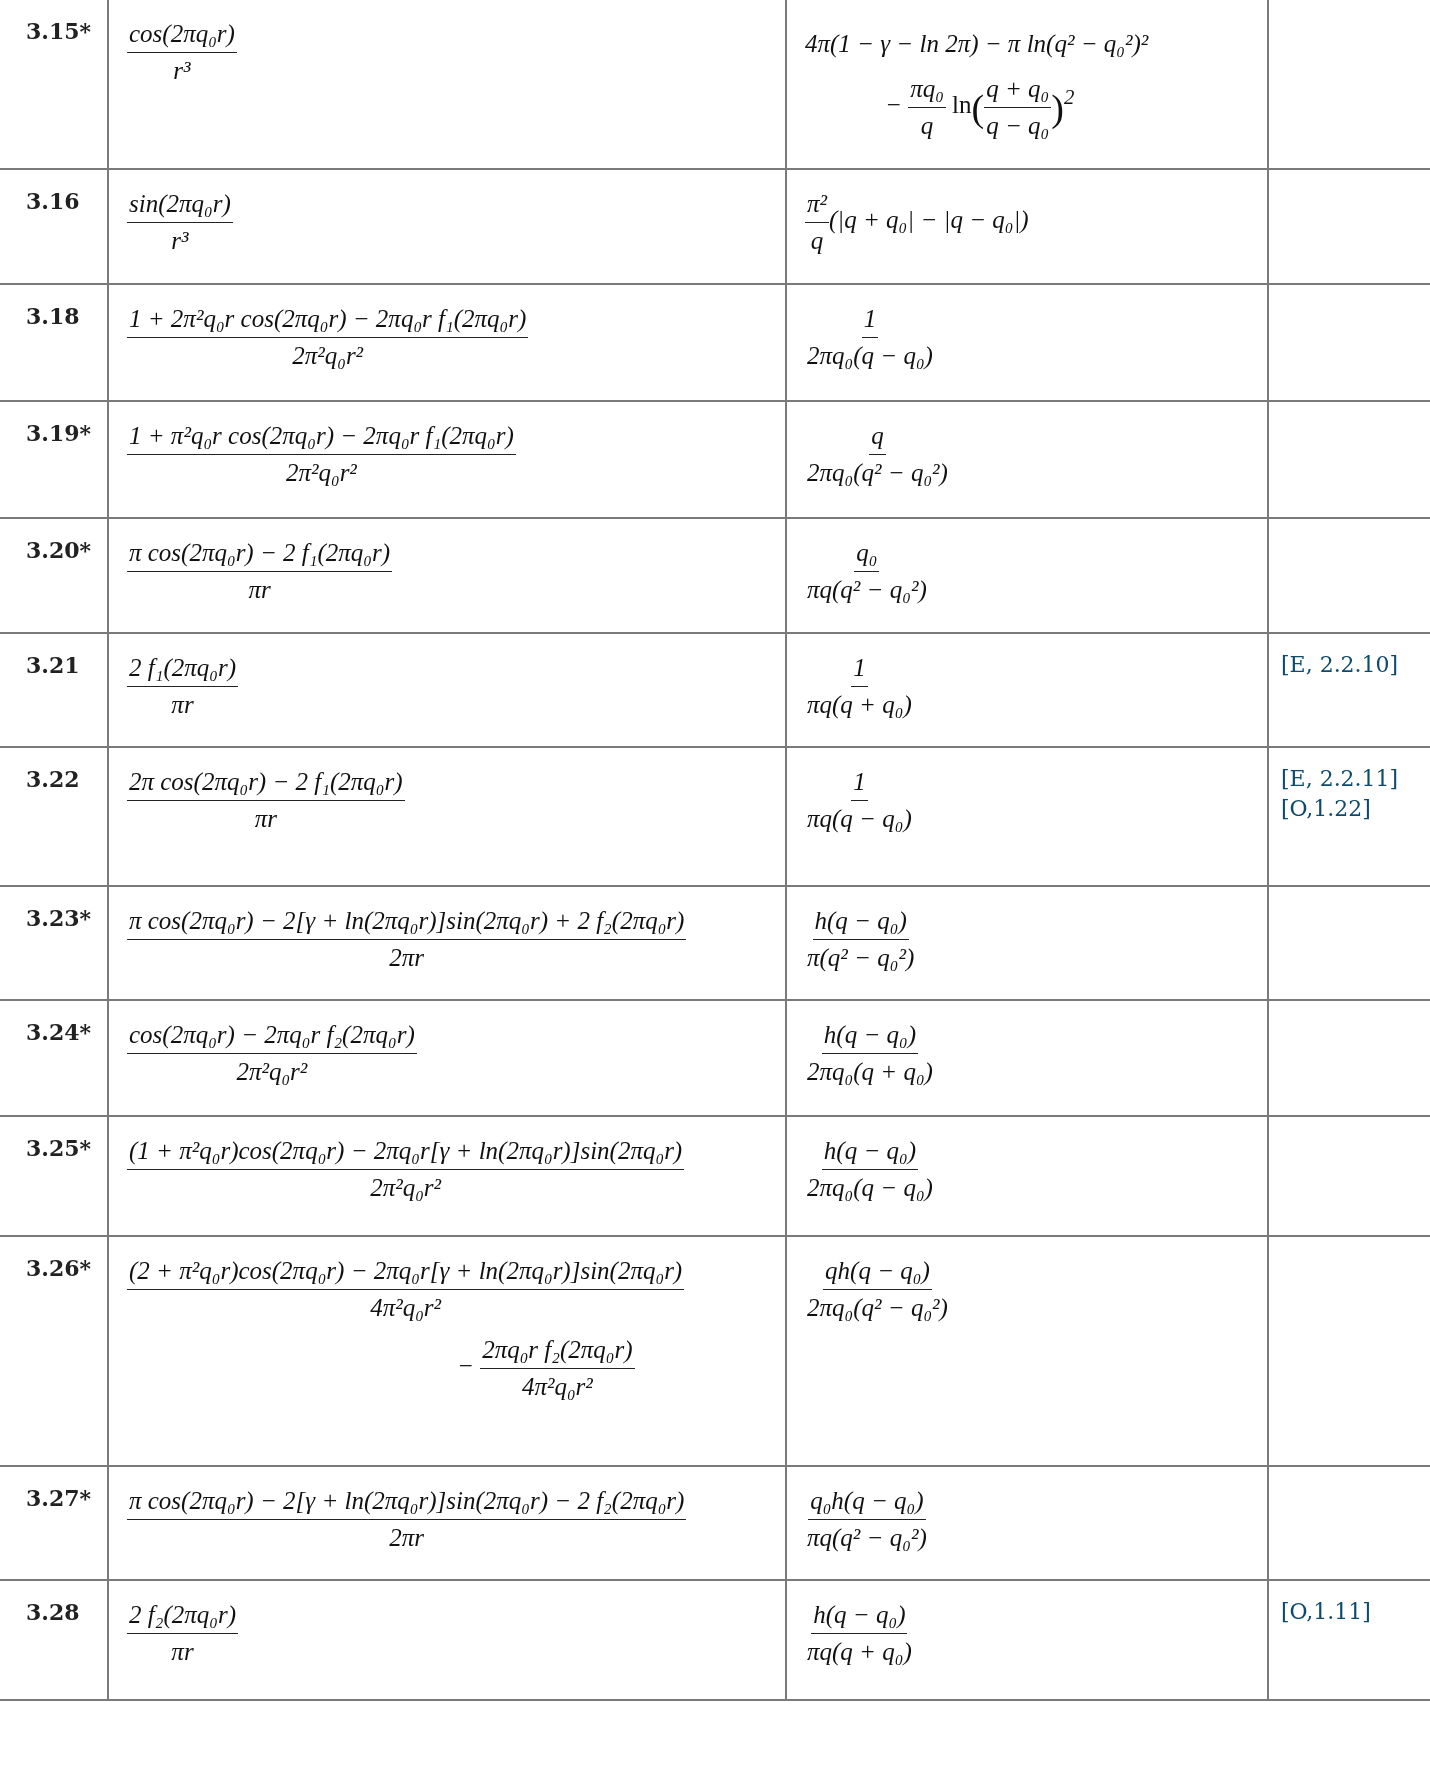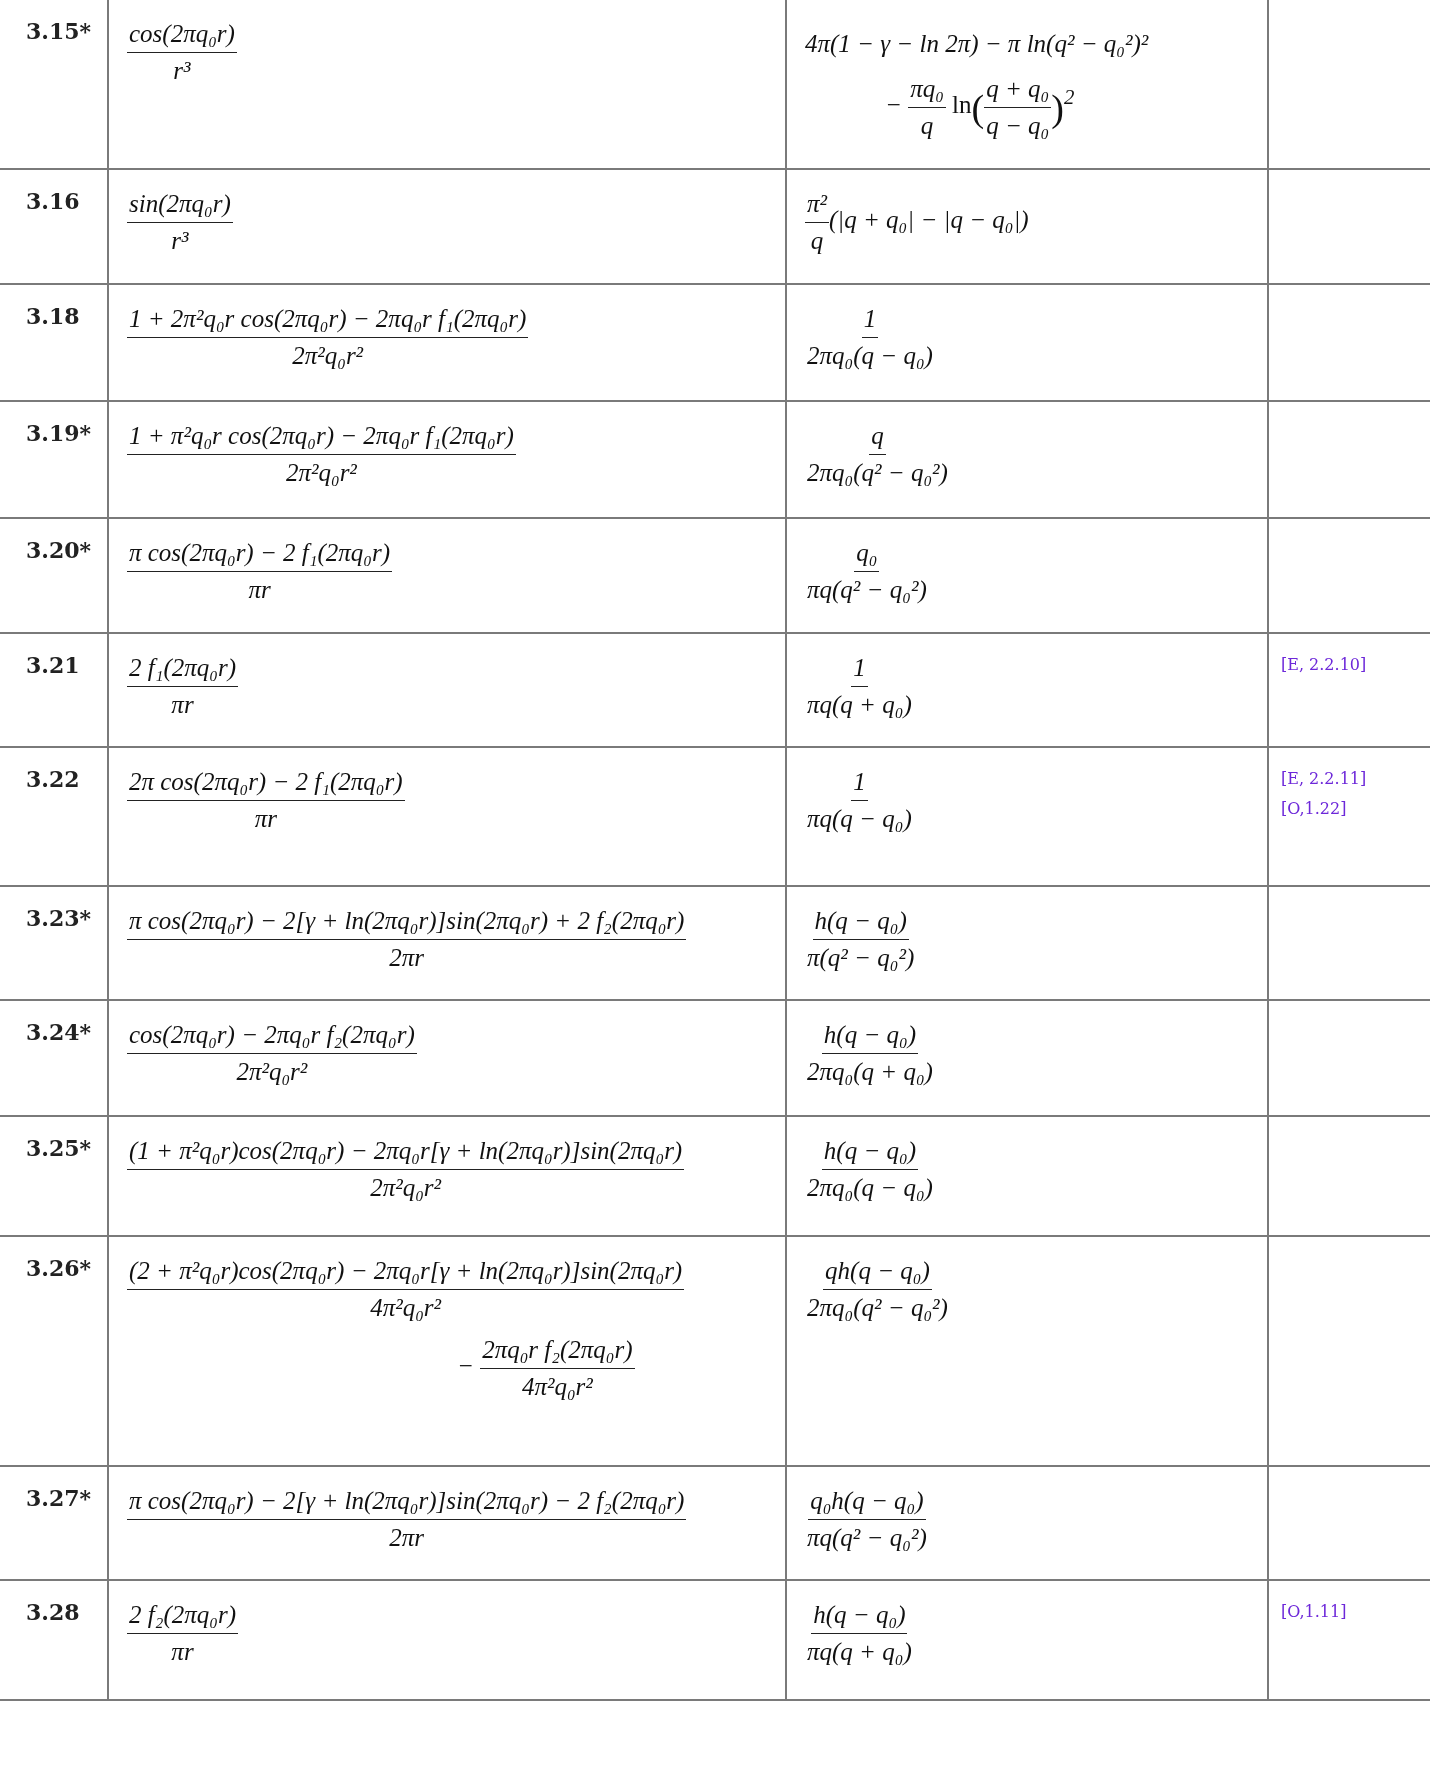--- a/index.html
+++ b/index.html
@@ -21,21 +21,21 @@
     font-weight:bold;
     font-size:22px;
     color:#222;
     padding:18px 0 0 26px !important;
     box-sizing:border-box;
   }
   td.fx { width:676px; padding:18px 0 0 18px !important; box-sizing:border-box; }
   td.tr { width:480px; padding:18px 0 0 18px !important; box-sizing:border-box; }
   td.ref {
     font-family:"DejaVu Serif", serif;
-    font-size:16px; color:#6d28d9;
+    font-size:22px; color:#0c4a6e;
     padding:16px 0 0 12px !important; box-sizing:border-box;
     line-height:30px;
   }
   .m {
     font-family:Liberation Serif, serif;
     font-style:italic;
     font-size:25px;
     color:#111;
     display:inline-block;
   }

